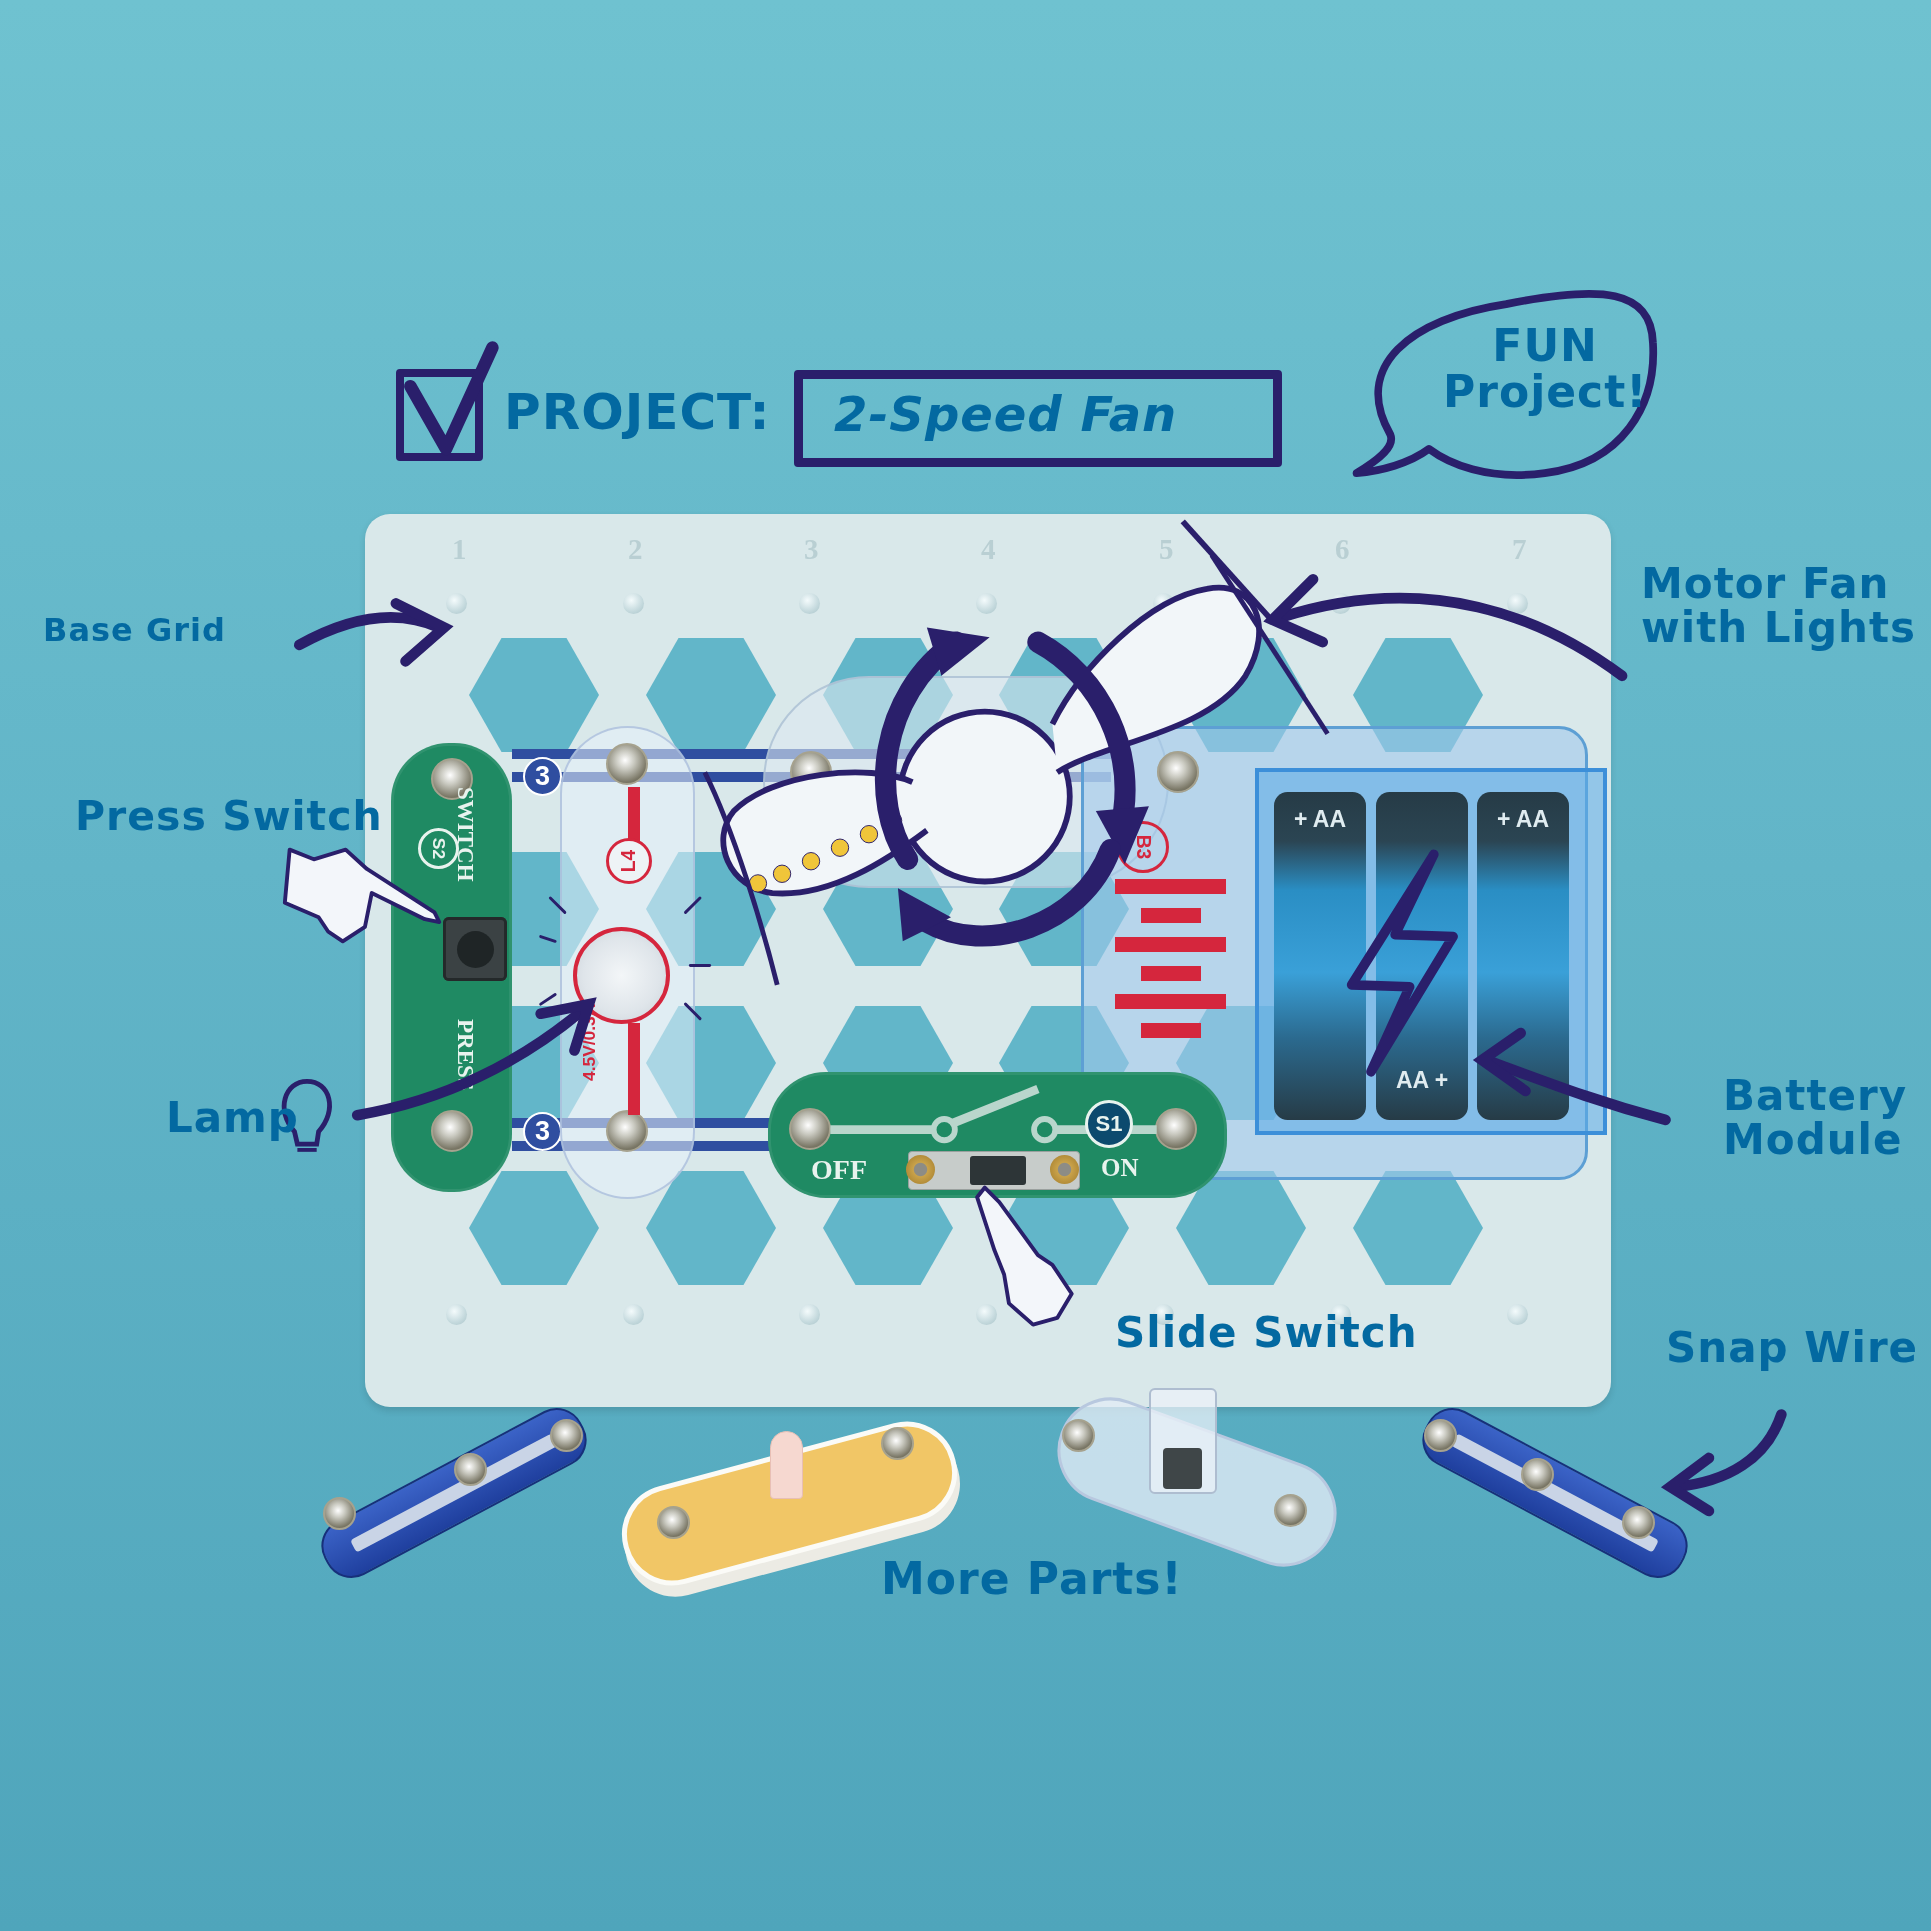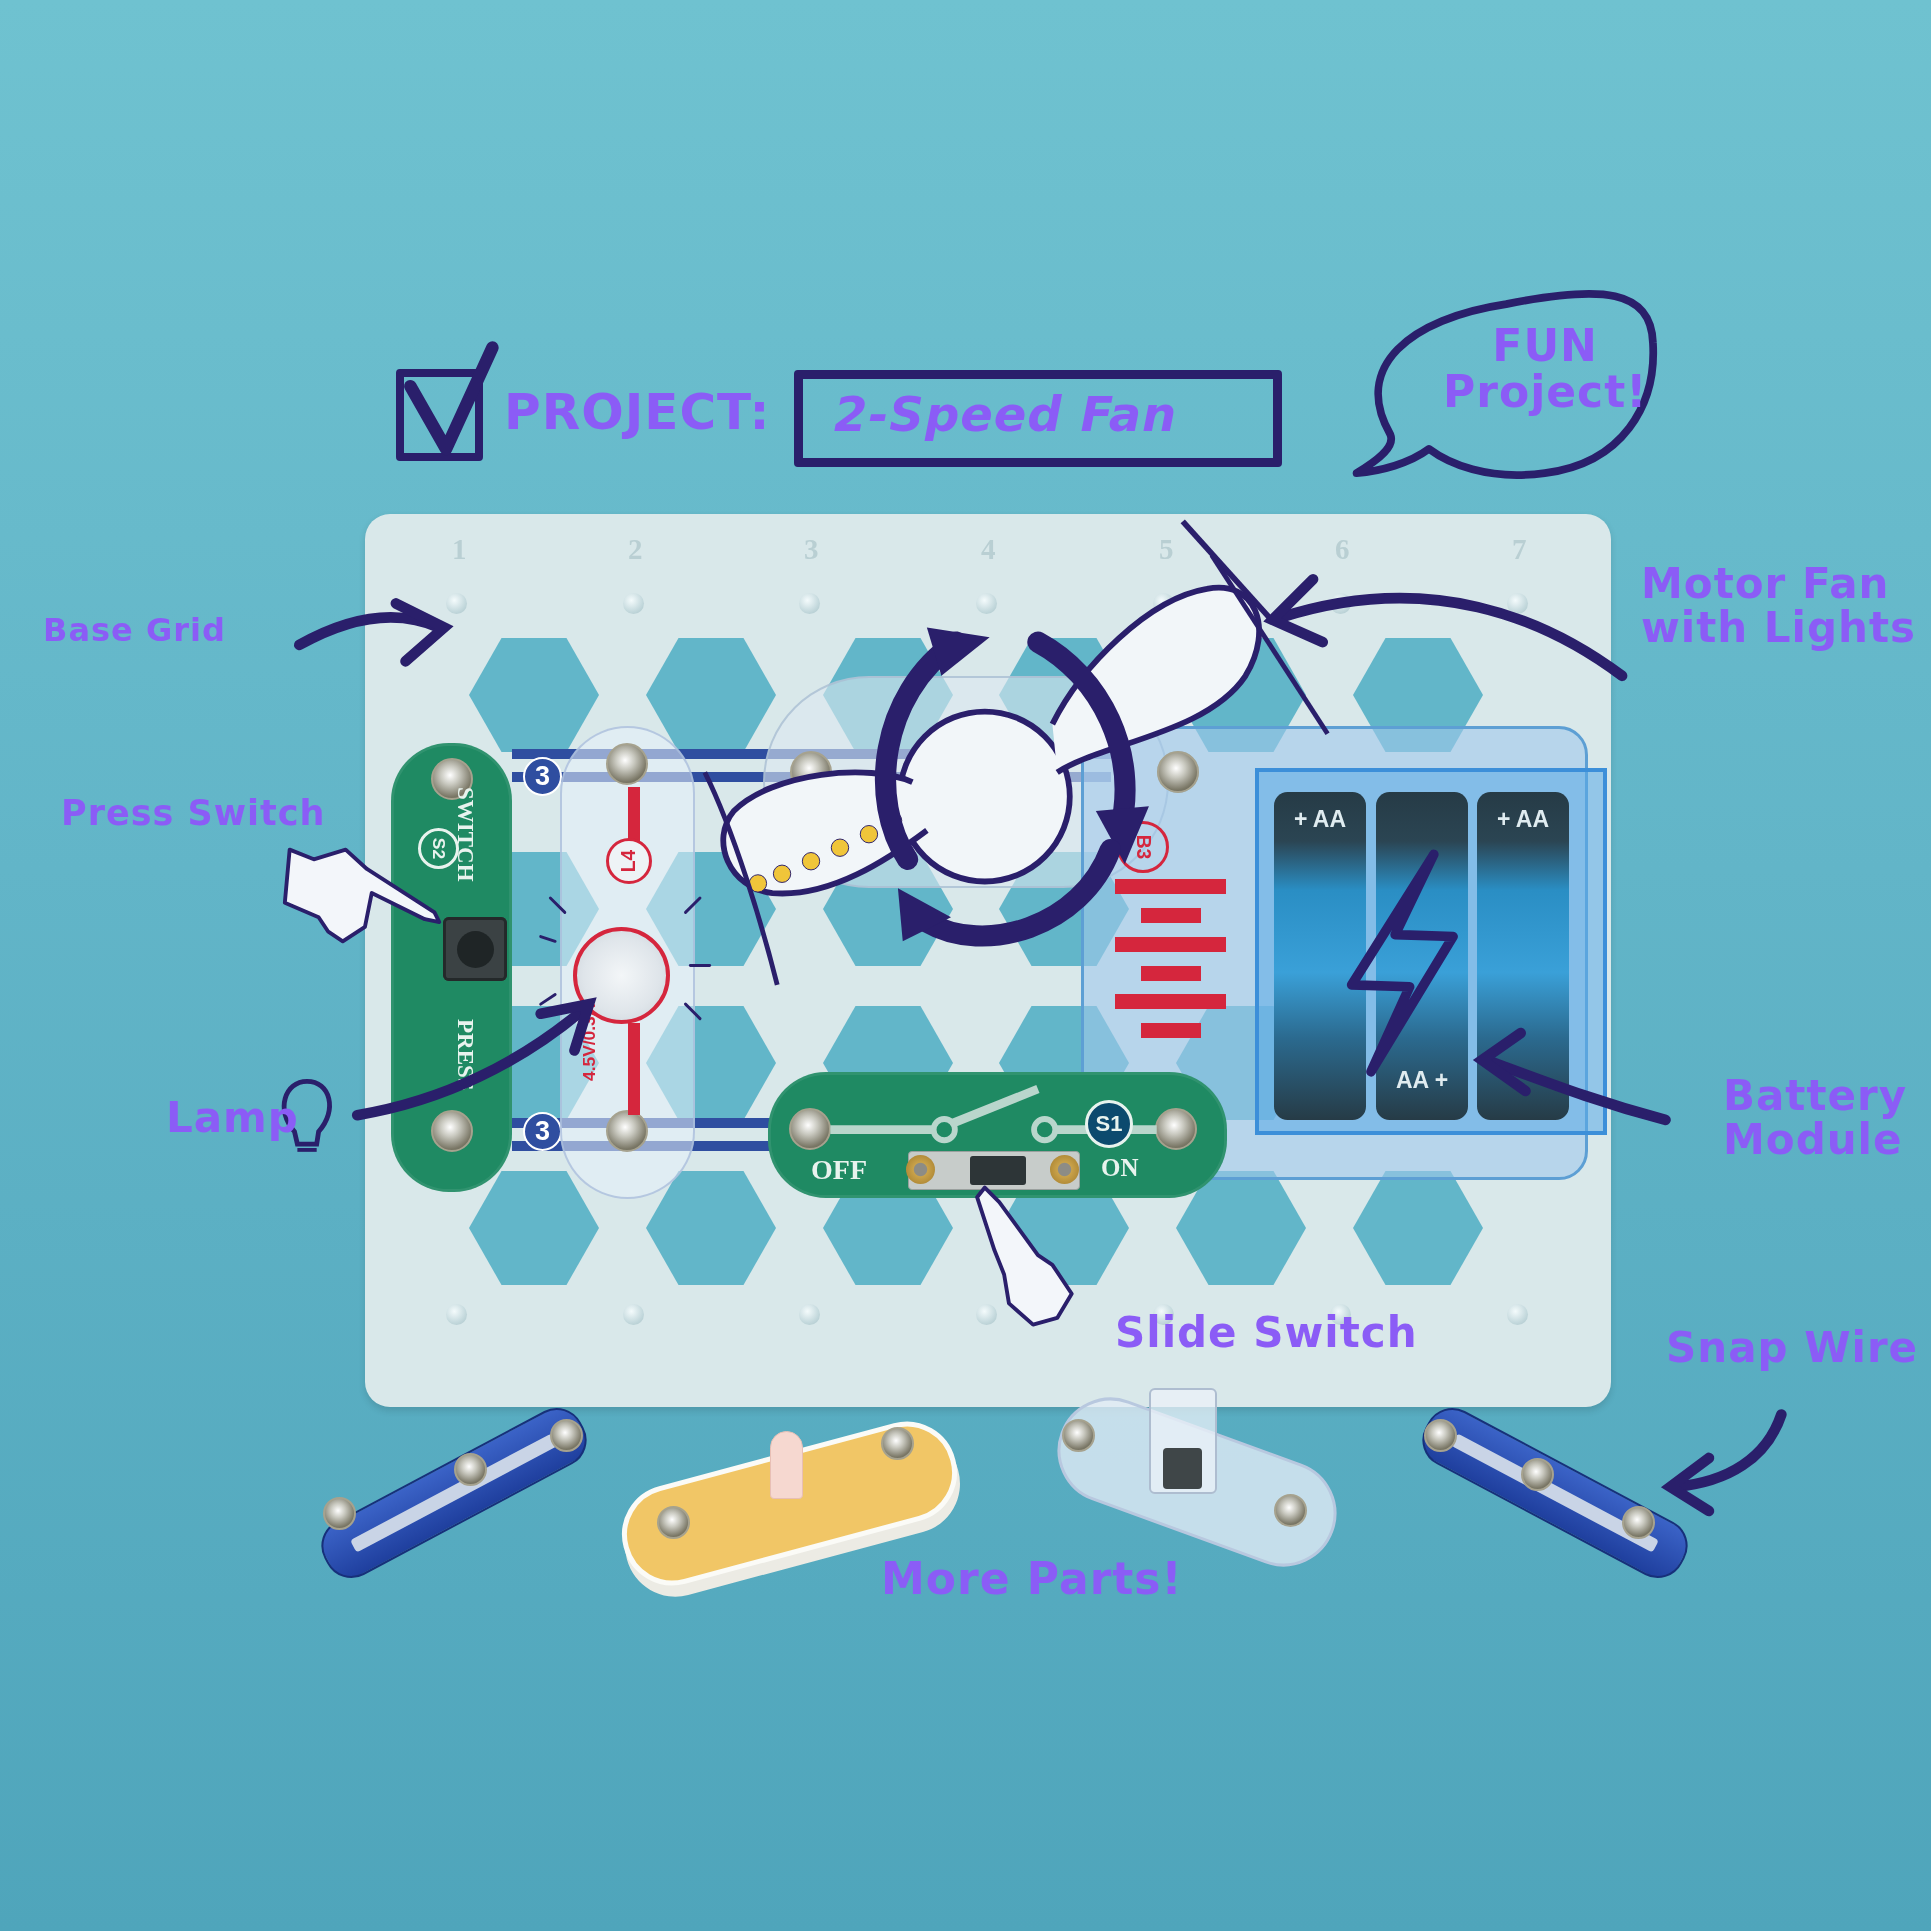--- a/index.html
+++ b/index.html
@@ -4,21 +4,21 @@
   <style>
     * { box-sizing: border-box; margin: 0; padding: 0; }
     html, body { width: 1931px; height: 1931px; overflow: hidden; }
     body {
       background: linear-gradient(180deg, #6fc2d0 0%, #62b5c8 45%, #4fa5bb 100%);
       font-family: "DejaVu Sans", sans-serif;
       position: relative;
     }
     .hand {
       font-family: "DejaVu Sans", sans-serif;
-      color: #8b5cf6;
+      color: #0369a1;
       font-weight: bold;
       letter-spacing: 1px;
       position: absolute;
       line-height: 1.05;
       white-space: nowrap;
     }
     .overlay { position: absolute; left: 0; top: 0; width: 1931px; height: 1931px; pointer-events: none; }
 
     
     .check-box {
@@ -380,21 +380,21 @@
     <path d="M 1020 1230 L 1035 1245 L 1075 1300 L 1090 1310 L 1110 1340 L 1095 1365 L 1070 1372 L 1045 1350 L 1040 1320 L 1030 1295 L 1012 1240 Z"></path>
   </g>
 </svg>
 
 <svg class="overlay" viewBox="0 0 2000 2000" width="1931" height="1931">
   <path d="M 305 1172 C 285 1150, 295 1120, 318 1120 C 342 1120, 350 1150, 330 1172 L 328 1185 L 308 1185 Z" fill="none" stroke="#2a1f6b" stroke-width="5"></path>
   <line x1="308" y1="1191" x2="328" y2="1191" stroke="#2a1f6b" stroke-width="4"></line>
 </svg>
 
 <div class="hand" style="left:43px;top:614px;font-size:32px">Base Grid</div>
-<div class="hand" style="left:61px;top:795px;font-size:35px">Press Switch</div>
+<div class="hand" style="left:75px;top:795px;font-size:41px">Press Switch</div>
 <div class="hand" style="left:166px;top:1096px;font-size:42px">Lamp</div>
 <div class="hand" style="left:1641px;top:562px;font-size:42px">
   <div>Motor Fan</div>
   <div>with Lights</div>
 </div>
 <div class="hand" style="left:1723px;top:1074px;font-size:42px">
   <div>Battery</div>
   <div>Module</div>
 </div>
 <div class="hand" style="left:1115px;top:1311px;font-size:42px">Slide Switch</div>

